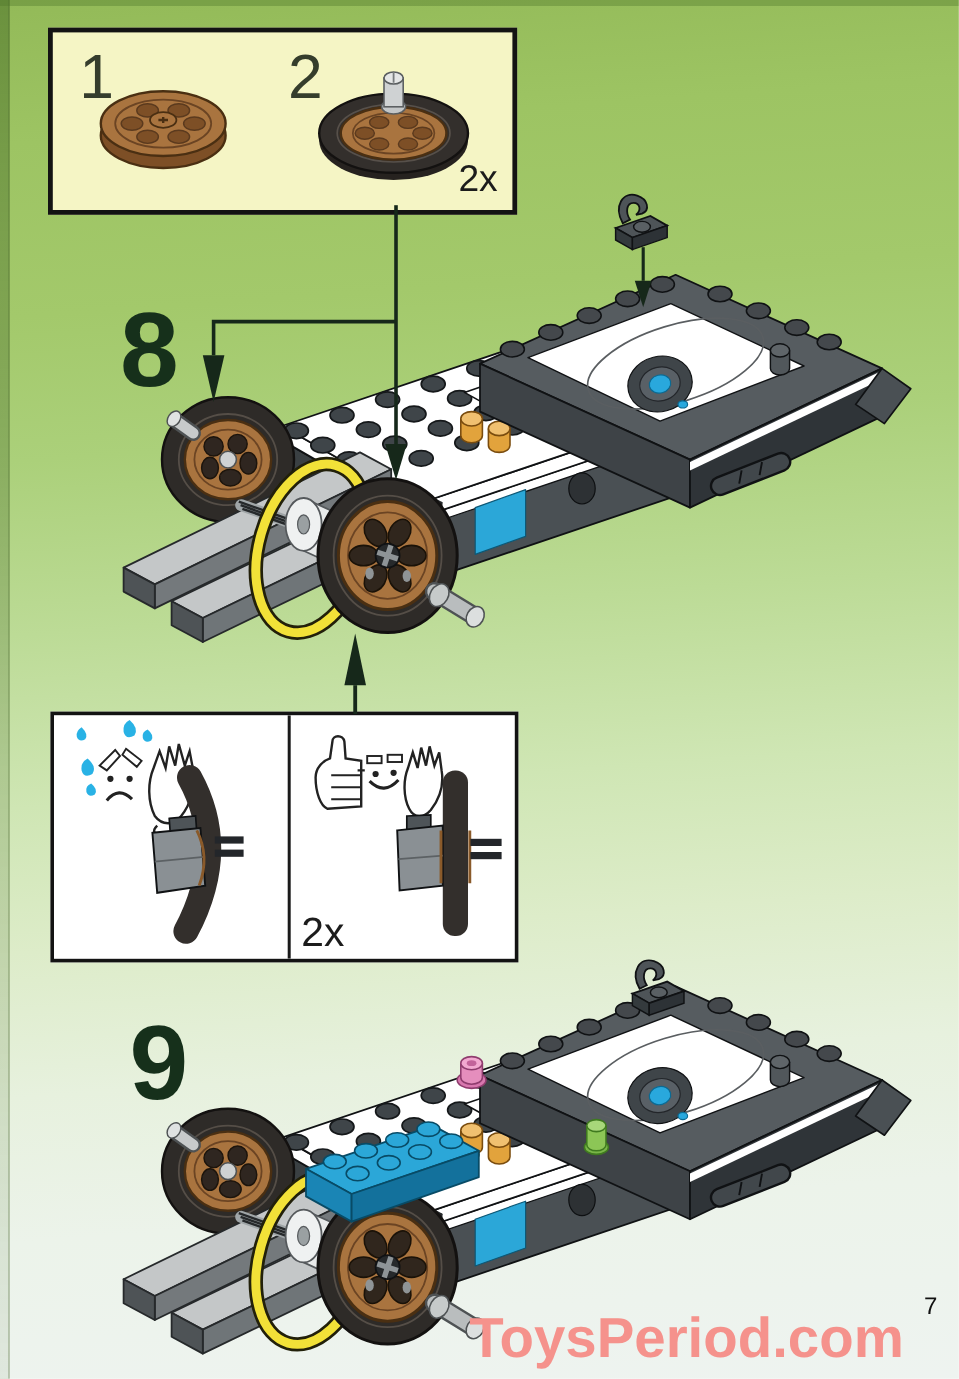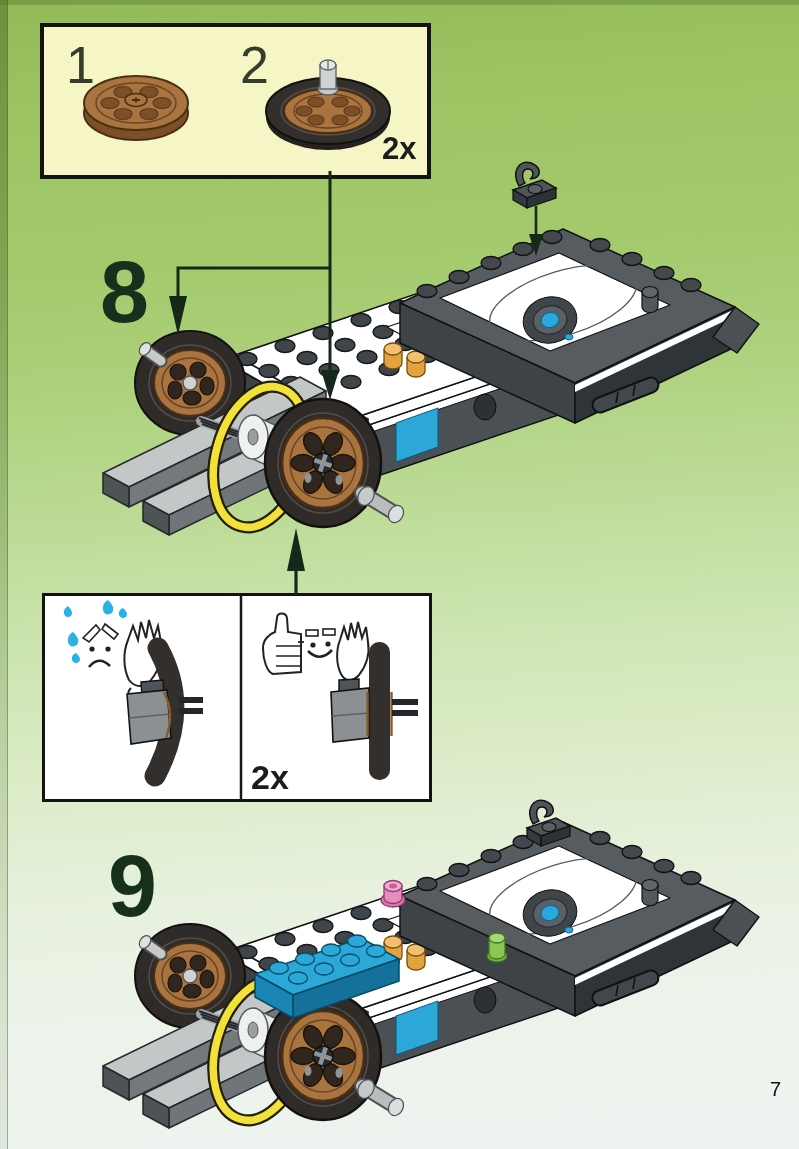--- a/index.html
+++ b/index.html
@@ -23,21 +23,21 @@
   .parts-box{
     position:absolute;left:40px;top:23px;width:383px;height:148px;
     background:#f5f5c5;border:4px solid #131313;box-sizing:content-box;
   }
   .tip-box{
     position:absolute;left:42px;top:593px;width:390px;height:209px;
     background:#ffffff;border:3px solid #131313;box-sizing:border-box;
   }
   .abs{position:absolute;}
   .digit{color:#353d2c;font-size:52px;line-height:1;font-weight:400;}
-  .qty{color:#1c1c1c;font-size:31px;line-height:1;font-weight:700;}
+  .qty{color:#1c1c1c;font-size:31px;line-height:1;font-weight:400;}
   .stepnum{color:#16301b;font-size:88px;line-height:1;font-weight:700;letter-spacing:-2px;}
   .watermark{
     position:absolute;left:391px;top:1087px;
     color:#f5928c;font-size:47px;font-weight:700;letter-spacing:0px;white-space:nowrap;
   }
   .pagenum{position:absolute;left:770px;top:1078px;color:#111;font-size:20px;}
   svg{display:block;}
 </style>
 </head>
 <body>
@@ -363,14 +363,15 @@
       </g>
 
       <g>
         <ellipse cx="402" cy="128" rx="10" ry="6" fill="#79b648" stroke="#3f7a1f" stroke-width="1.3"></ellipse>
         <path d="M394,110 L394,126 A8,5 0 0 0 410,126 L410,110" fill="#8cc656" stroke="#3f7a1f" stroke-width="1.3"></path>
         <ellipse cx="402" cy="110" rx="8" ry="5" fill="#a8d77a" stroke="#3f7a1f" stroke-width="1.3"></ellipse>
       </g>
     </g>
   </svg>
 
+  <div class="watermark">ToysPeriod.com</div>
   <div class="pagenum">7</div>
 </div>
 
 </body></html>

